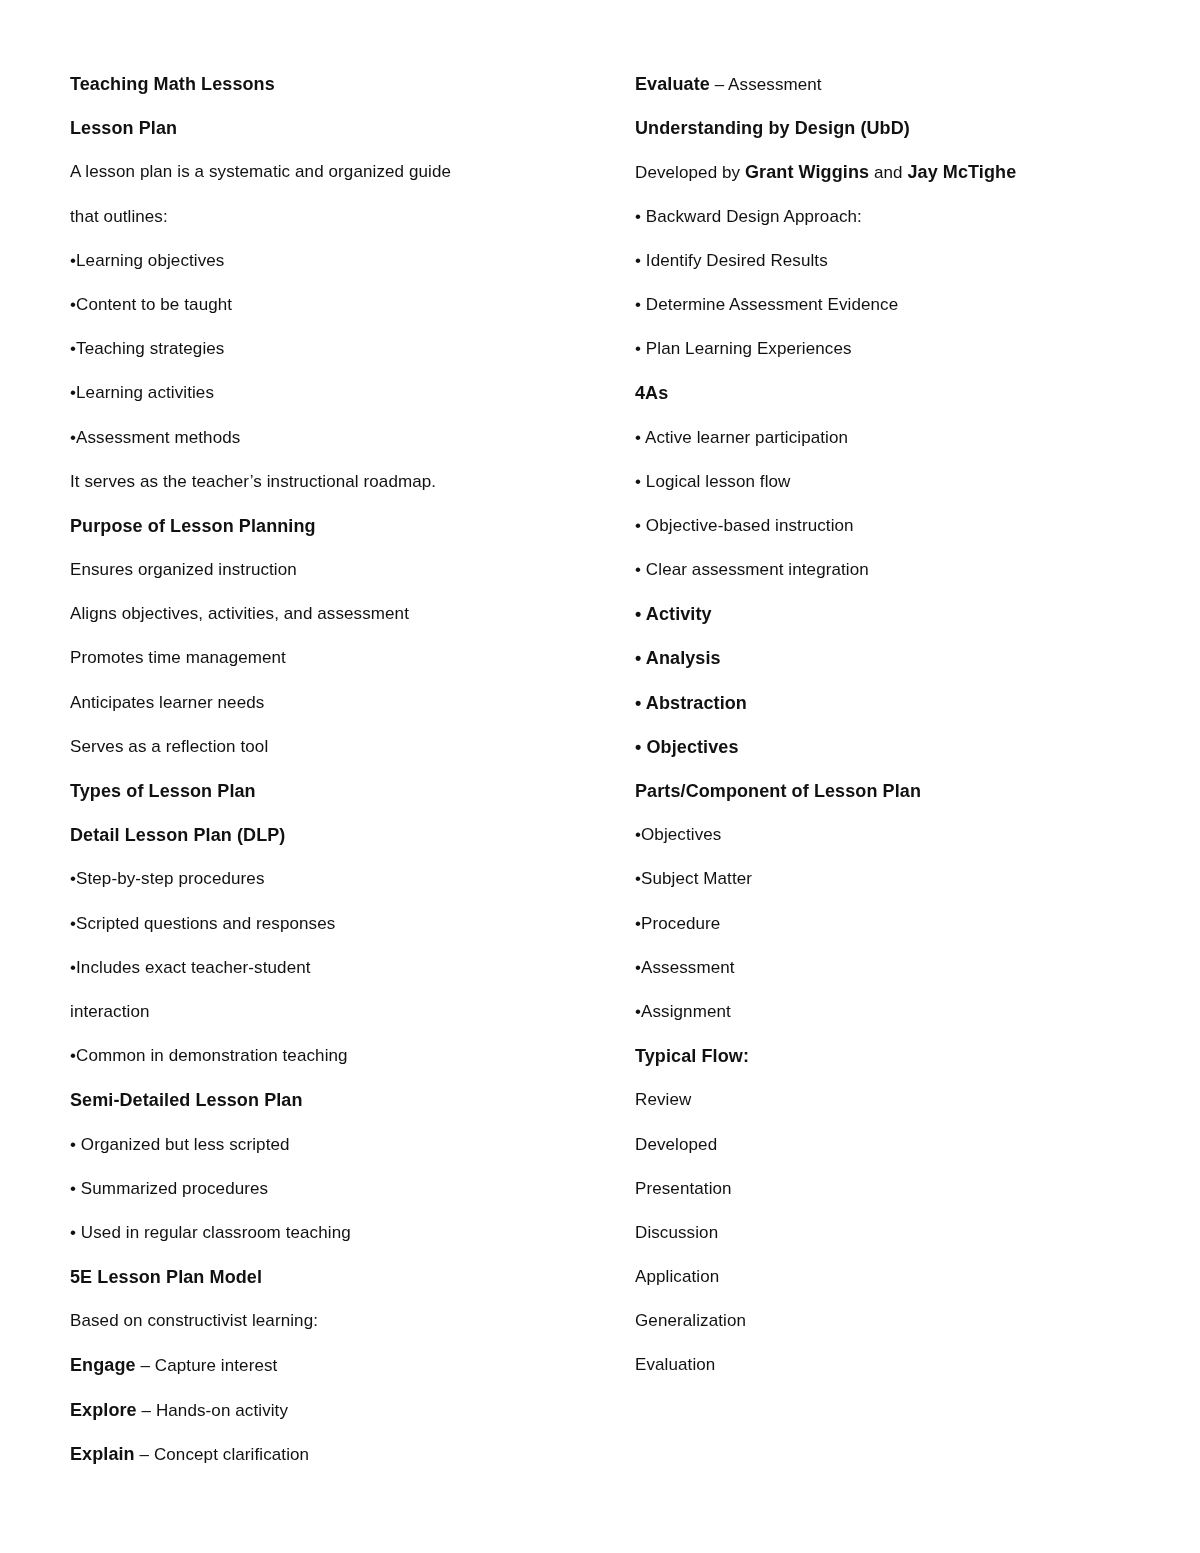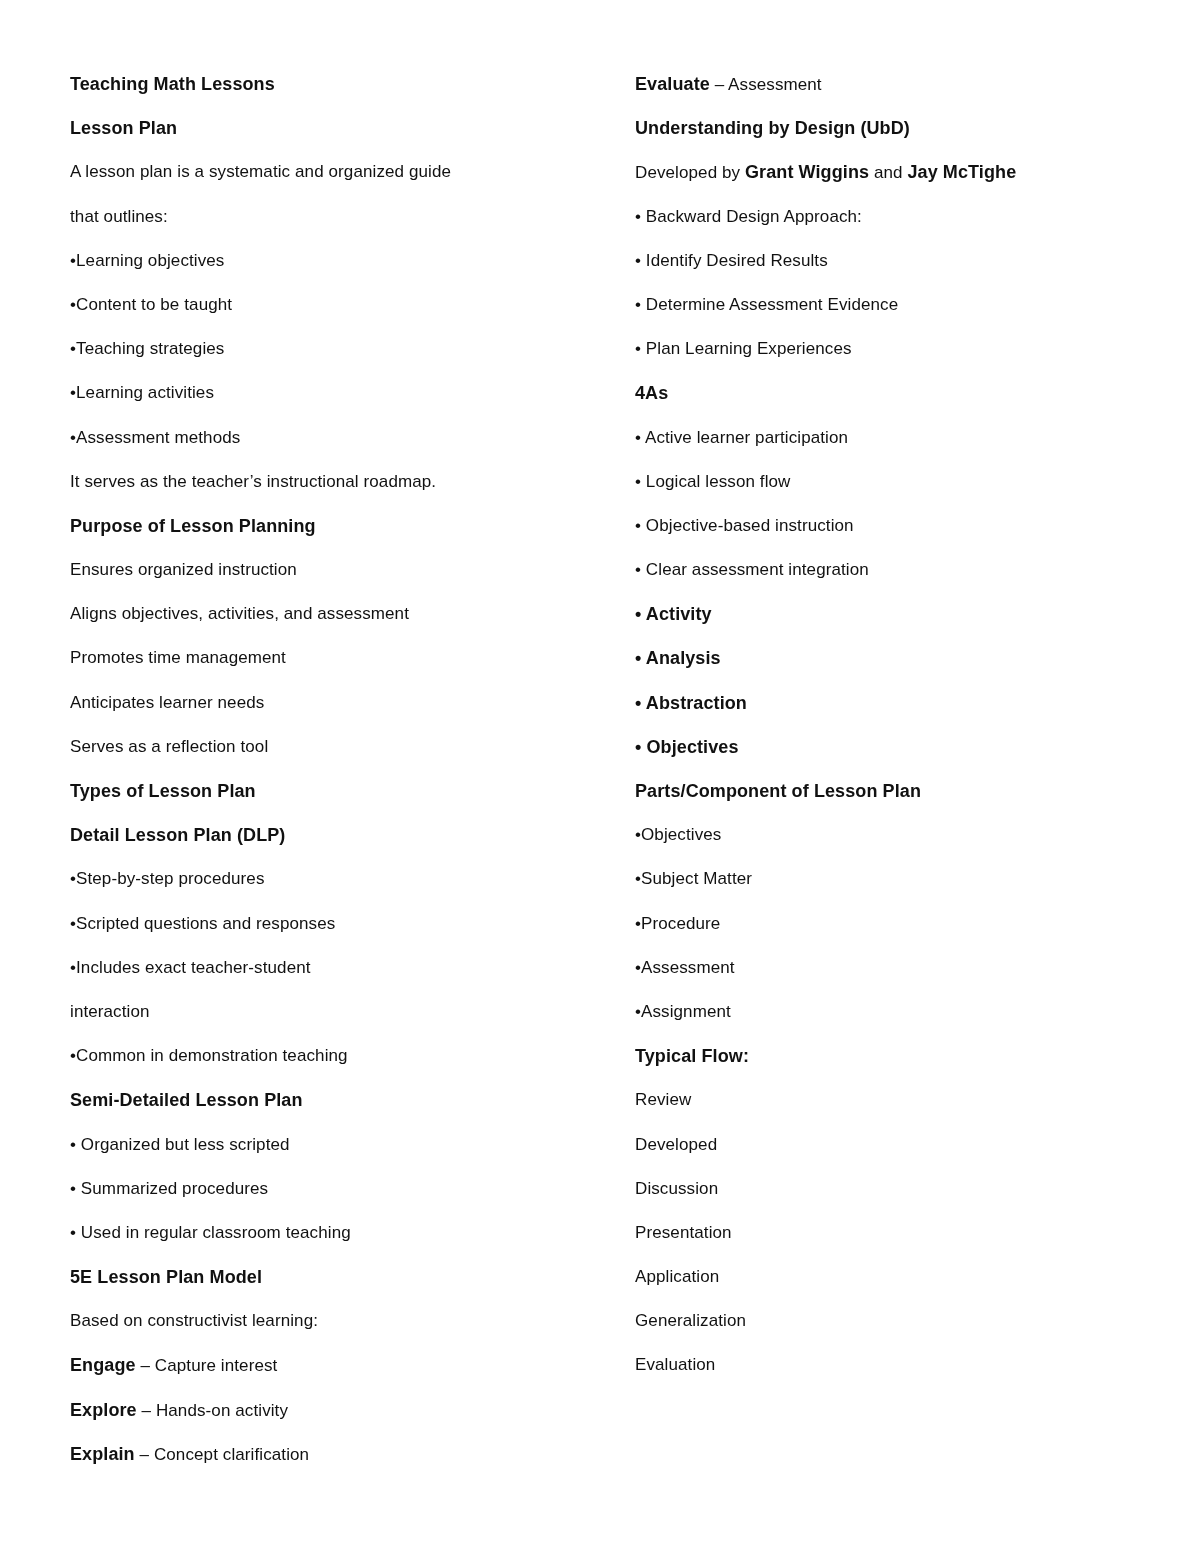--- a/index.html
+++ b/index.html
@@ -68,18 +68,18 @@
     <div class="line bold">• Objectives</div>
     <div class="line bold">Parts/Component of Lesson Plan</div>
     <div class="line">•Objectives</div>
     <div class="line">•Subject Matter</div>
     <div class="line">•Procedure</div>
     <div class="line">•Assessment</div>
     <div class="line">•Assignment</div>
     <div class="line bold">Typical Flow:</div>
     <div class="line">Review</div>
     <div class="line">Developed</div>
+    <div class="line">Presentation</div>
     <div class="line">Discussion</div>
-    <div class="line">Presentation</div>
     <div class="line">Application</div>
     <div class="line">Generalization</div>
     <div class="line">Evaluation</div>
   </div>
 
 </body></html>

